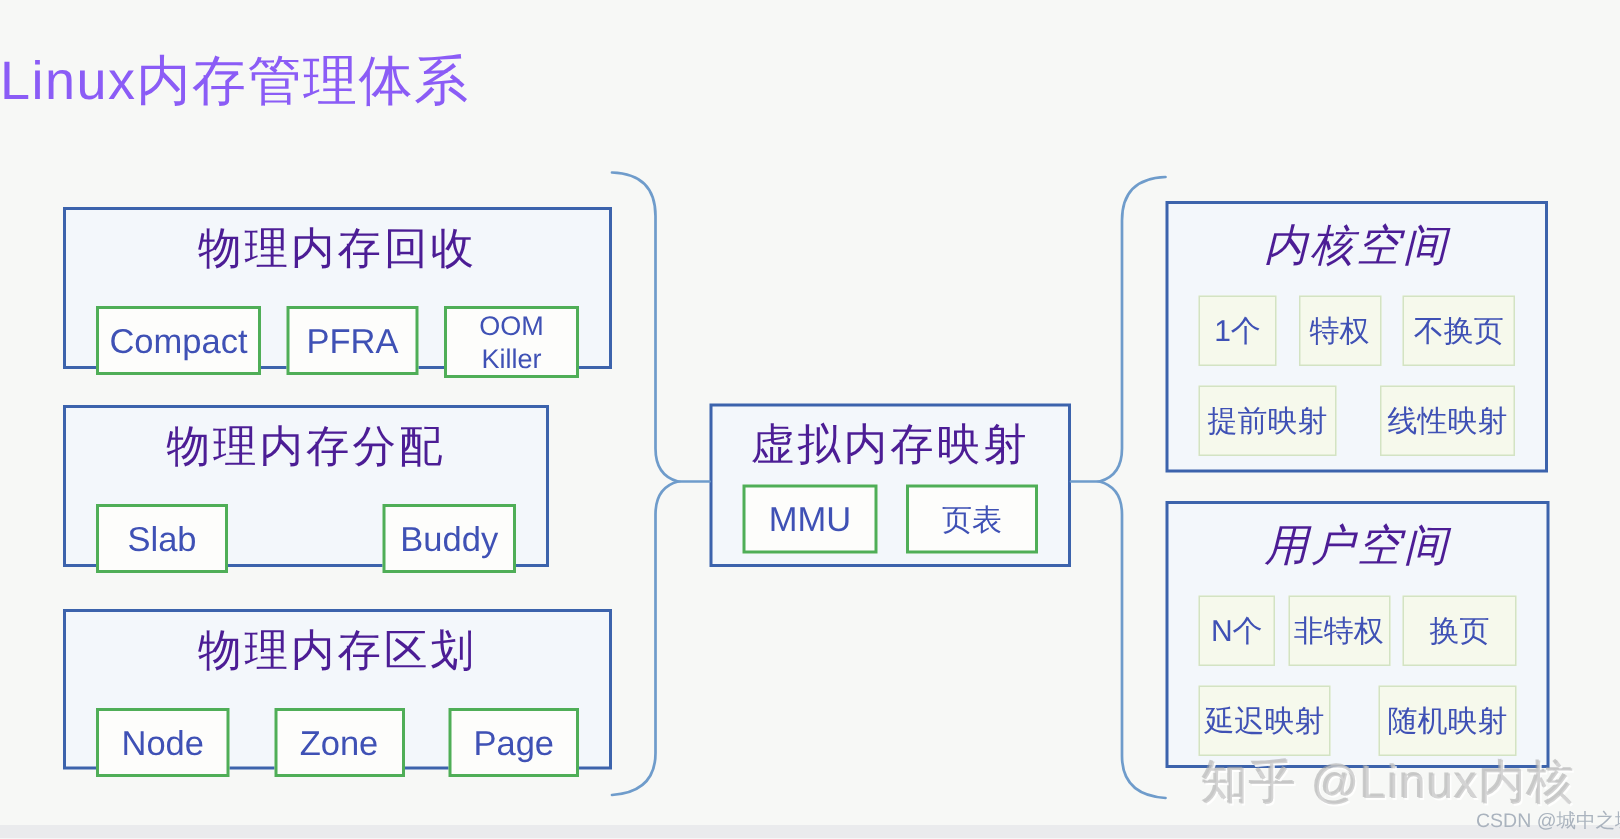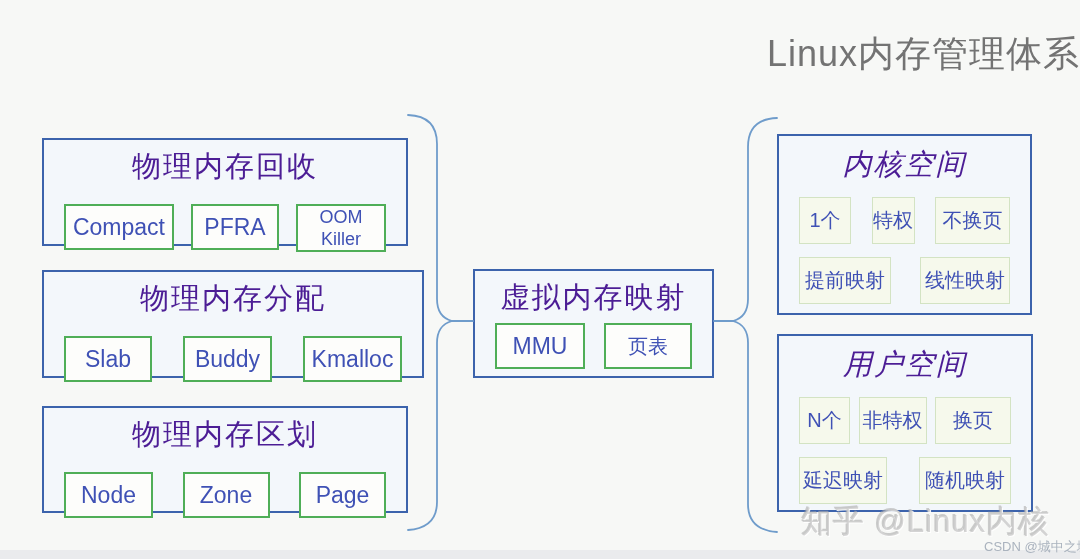--- a/index.html
+++ b/index.html
@@ -1,21 +1,21 @@
 <!DOCTYPE html>
 <html><head>
 <meta charset="utf-8">
 <style>
   html,body{margin:0;padding:0;}
   body{font-family:"Liberation Sans","DejaVu Sans",sans-serif;background:#ffffff;}
   #stage{position:relative;width:1080px;height:559px;background:#f7f8f6;overflow:hidden;}
 
   #page-title{
-    position:absolute;left:0;top:30px;width:1080px;text-align:right;
-    font-size:36px;font-weight:500;color:#737373;letter-spacing:1px;
+    position:absolute;left:0;top:30px;width:1080px;text-align:left;
+    font-size:36px;font-weight:500;color:#8b5cf6;letter-spacing:1px;
   }
 
   .group{
     position:absolute;background:#f3f7fb;border:2px solid #3c63ac;
     box-sizing:border-box;
   }
   .group-title{
     height:40px;line-height:40px;text-align:center;margin-top:6px;
     font-size:29px;color:#4c1d95;letter-spacing:2px;
   }
@@ -27,21 +27,21 @@
     box-sizing:border-box;height:46px;
     display:flex;align-items:center;justify-content:center;text-align:center;
     background:#fdfdfb;border:2px solid #4fae57;color:#3f51b5;font-size:23px;
   }
   .chip.cn{font-size:20px;}
   .chip.small{font-size:18px;line-height:1.25;}
   .chip.lite{background:#f6f9ec;border:1px solid #d3e3c3;height:47px;}
 
   
   #g-reclaim{left:42px;top:138px;width:366px;height:108px;}
-  #g-alloc  {left:42px;top:270px;width:382px;height:108px;}
+  #g-alloc  {left:42px;top:270px;width:324px;height:108px;}
   #g-zoning {left:42px;top:406px;width:366px;height:107px;}
 
   
   #g-virtual{left:473px;top:269px;width:241px;height:109px;}
   #g-virtual .group-title{margin-top:7px;height:38px;line-height:38px;}
   #g-virtual .chip-row{margin-top:7px;}
 
   
   #g-kernel{left:777px;top:134px;width:255px;height:181px;}
   #g-user  {left:777px;top:334px;width:256px;height:178px;}
@@ -79,21 +79,20 @@
       <div class="chip" style="width:88px">PFRA</div>
       <div class="chip small" style="width:90px;height:48px">OOM Killer</div>
     </div>
   </div>
 
   <div class="group" id="g-alloc">
     <div class="group-title">物理内存分配</div>
     <div class="chip-row">
       <div class="chip" style="width:88px">Slab</div>
       <div class="chip" style="width:89px">Buddy</div>
-      <div class="chip" style="width:99px">Kmalloc</div>
     </div>
   </div>
 
   <div class="group" id="g-zoning">
     <div class="group-title">物理内存区划</div>
     <div class="chip-row">
       <div class="chip" style="width:89px">Node</div>
       <div class="chip" style="width:87px">Zone</div>
       <div class="chip" style="width:87px">Page</div>
     </div>
@@ -104,21 +103,21 @@
     <div class="chip-row">
       <div class="chip" style="width:90px">MMU</div>
       <div class="chip cn" style="width:88px">页表</div>
     </div>
   </div>
 
   <div class="group spaced" id="g-kernel">
     <div class="group-title">内核空间</div>
     <div class="chip-row r1">
       <div class="chip cn lite" style="width:52px">1个</div>
-      <div class="chip cn lite" style="width:43px">特权</div>
+      <div class="chip cn lite" style="width:55px">特权</div>
       <div class="chip cn lite" style="width:75px">不换页</div>
     </div>
     <div class="chip-row r2">
       <div class="chip cn lite" style="width:92px">提前映射</div>
       <div class="chip cn lite" style="width:90px">线性映射</div>
     </div>
   </div>
 
   <div class="group spaced" id="g-user">
     <div class="group-title">用户空间</div>

